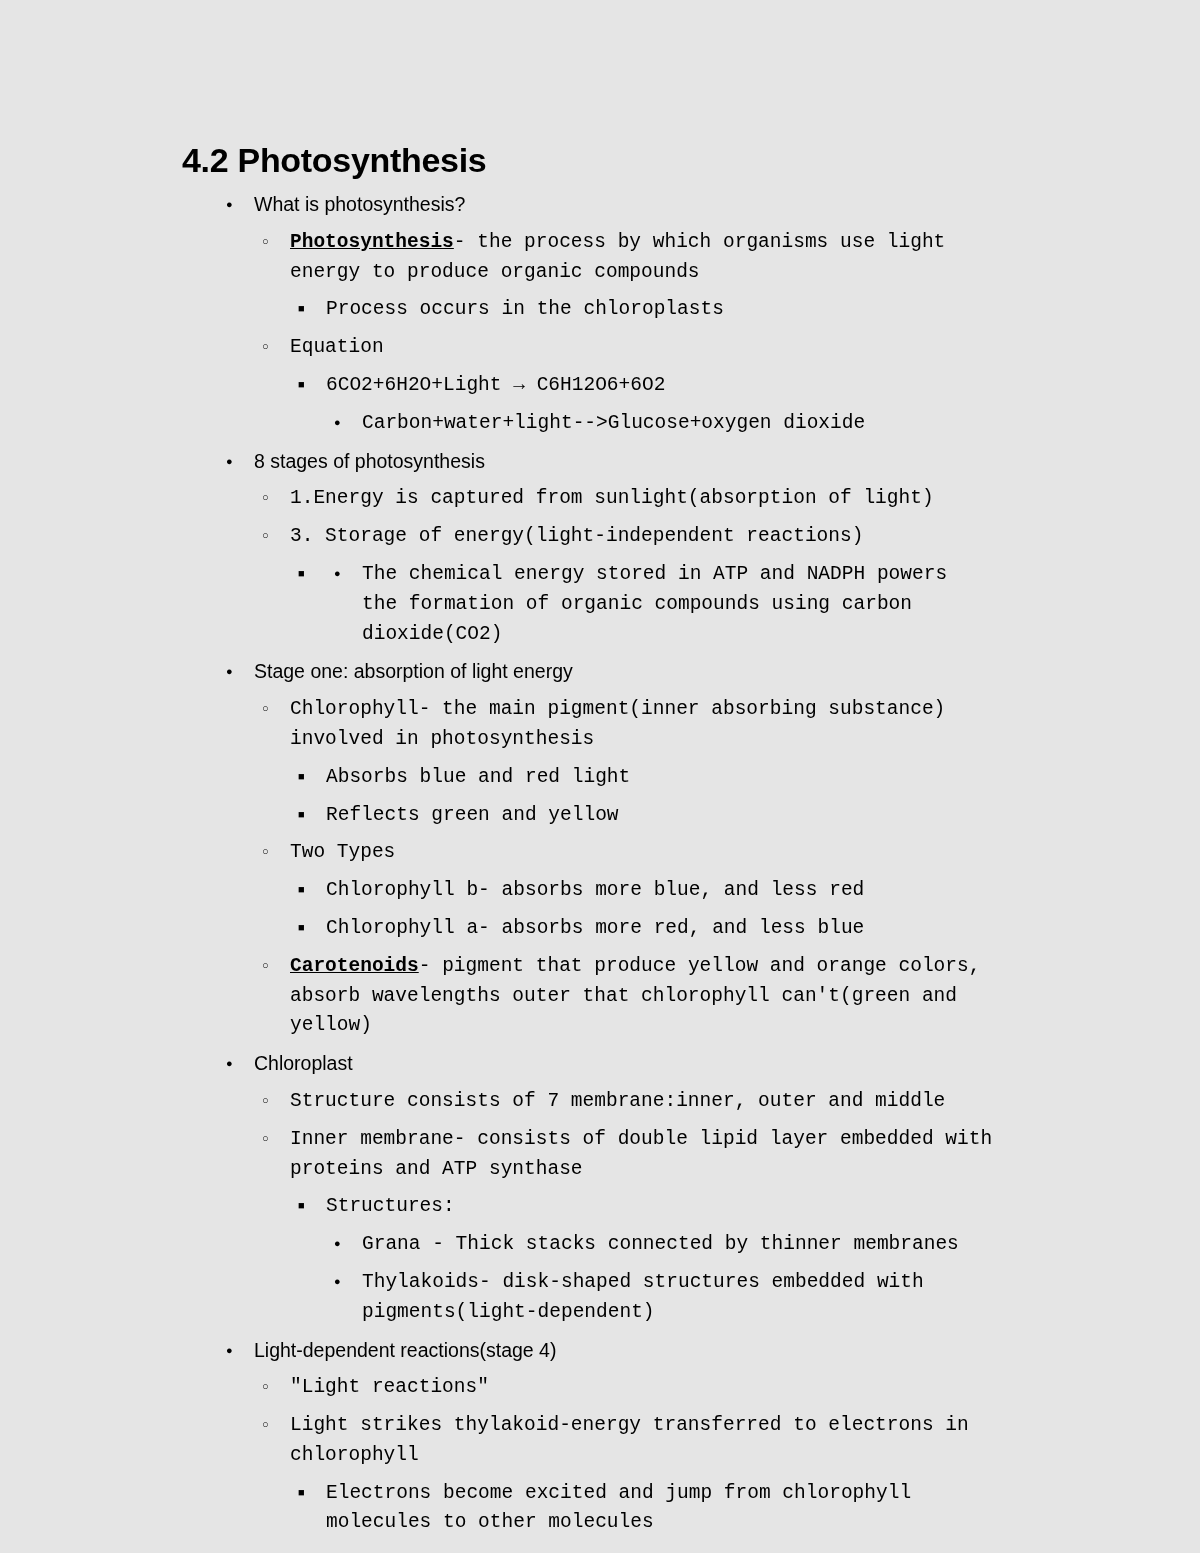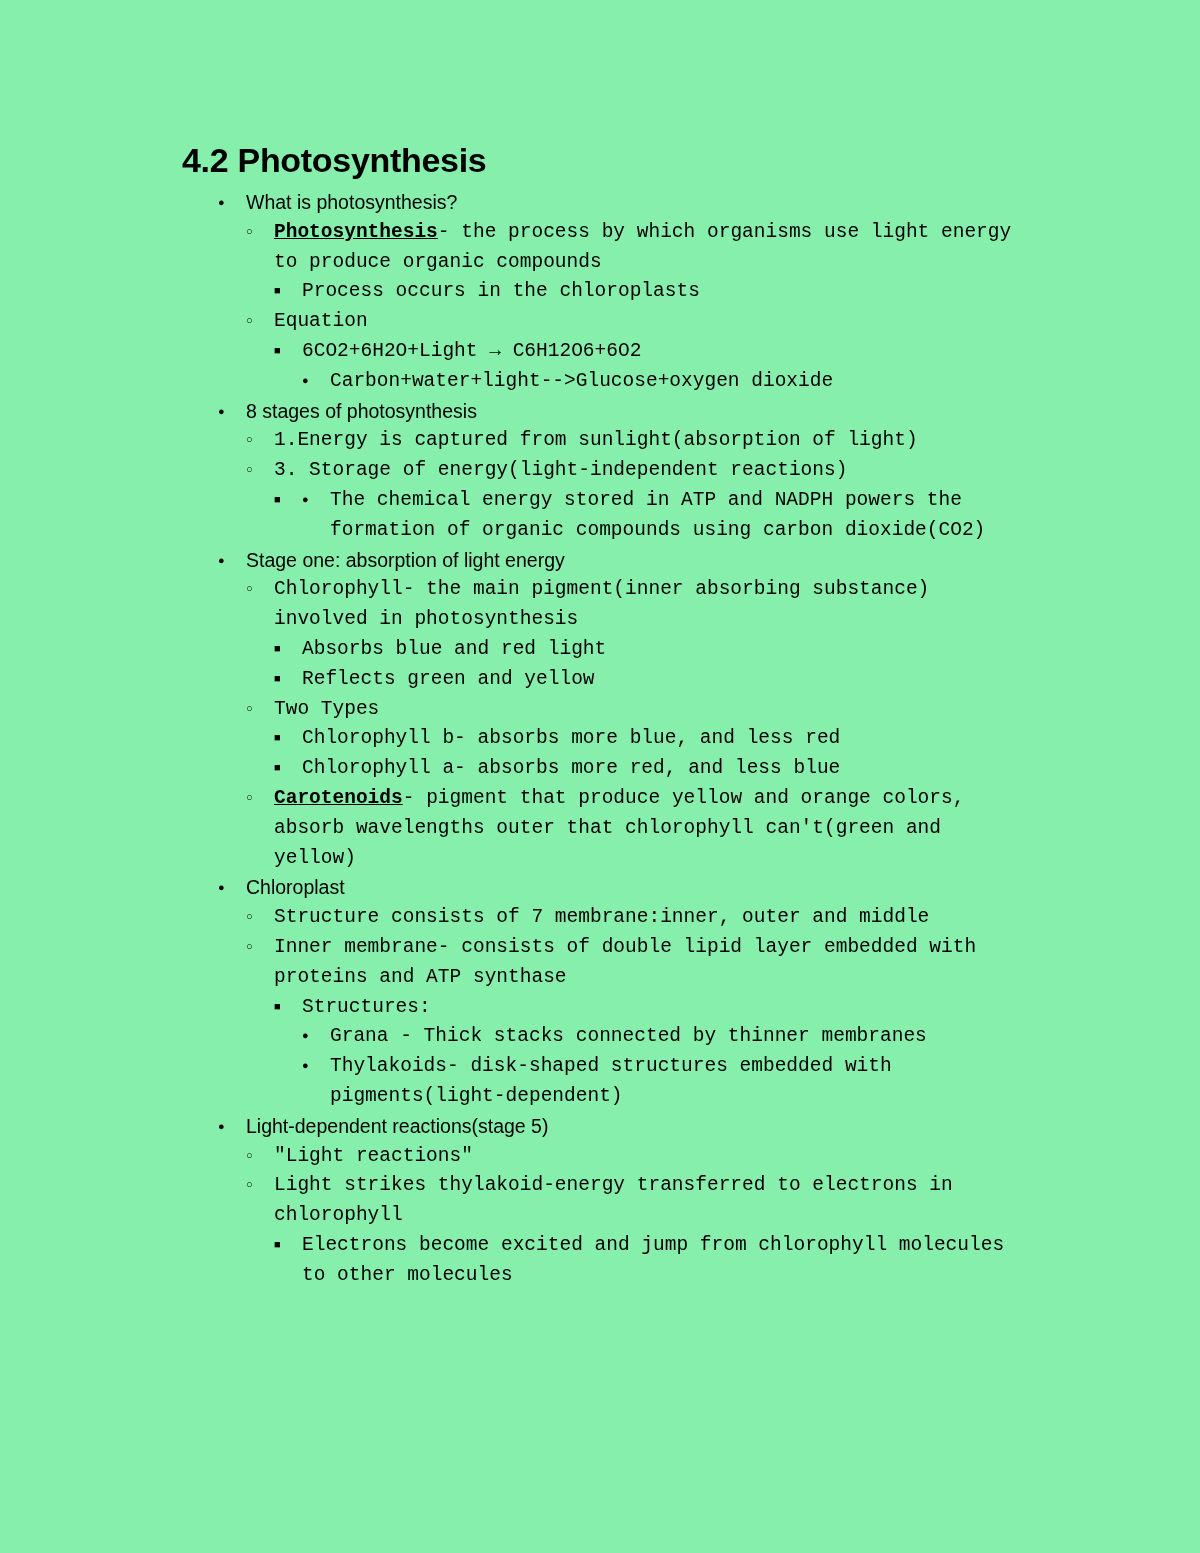--- a/index.html
+++ b/index.html
@@ -12,21 +12,21 @@
     height: 1553px;
     font-family: "Liberation Sans", sans-serif;
     color: #000000;
     -webkit-font-smoothing: none;
   }
 
   .page {
     position: relative;
     width: 1200px;
     height: 1553px;
-    background: #86efac;
+    background: #e5e5e5;
     box-sizing: border-box;
     padding: 4px;
     overflow: hidden;
   }
 
   .doc-body {
     position: absolute;
     left: 182px;
     top: 138px;
     width: 836px;
@@ -51,21 +51,21 @@
     list-style: none;
     margin: 0;
     padding: 0;
   }
 
   li.node {
     position: relative;
     font-size: 19.5px;
     line-height: 29.8px;
     padding-left: 28px;
-    margin: 0;
+    margin: 8px;
   }
 
   
   li.node > .bullet {
     position: absolute;
     left: 0;
     top: 0;
     width: 20px;
     text-align: left;
     line-height: 29.8px;
@@ -223,21 +223,21 @@
                       <span class="txt"><span>Thylakoids- disk-shaped structures embedded with pigments(light-dependent)</span></span>
                     </li>
                   </ul>
                 </li>
               </ul>
             </li>
           </ul>
         </li>
         <li class="node lvl1">
           <span class="bullet"></span>
-          <span class="txt"><span>Light-dependent reactions(stage 5)</span></span>
+          <span class="txt"><span>Light-dependent reactions(stage 4)</span></span>
           <ul class="lvl2-list">
             <li class="node lvl2">
               <span class="bullet"></span>
               <span class="txt"><span>"Light reactions"</span></span>
             </li>
             <li class="node lvl2">
               <span class="bullet"></span>
               <span class="txt"><span>Light strikes thylakoid-energy transferred to electrons in chlorophyll</span></span>
               <ul class="lvl3-list">
                 <li class="node lvl3">

